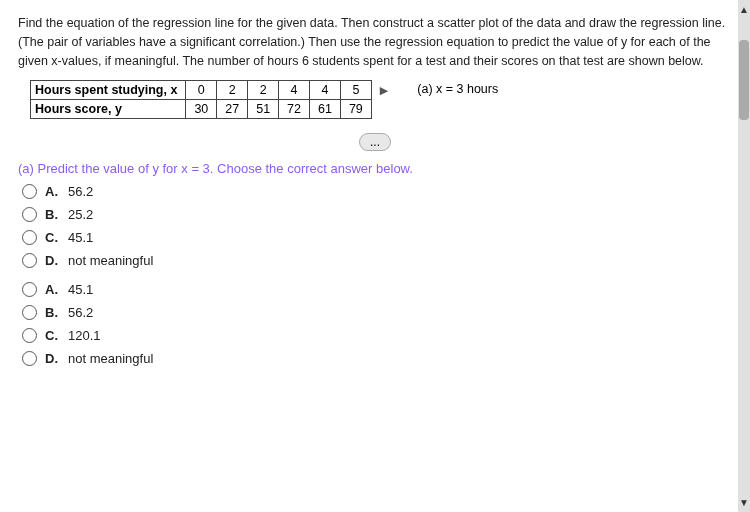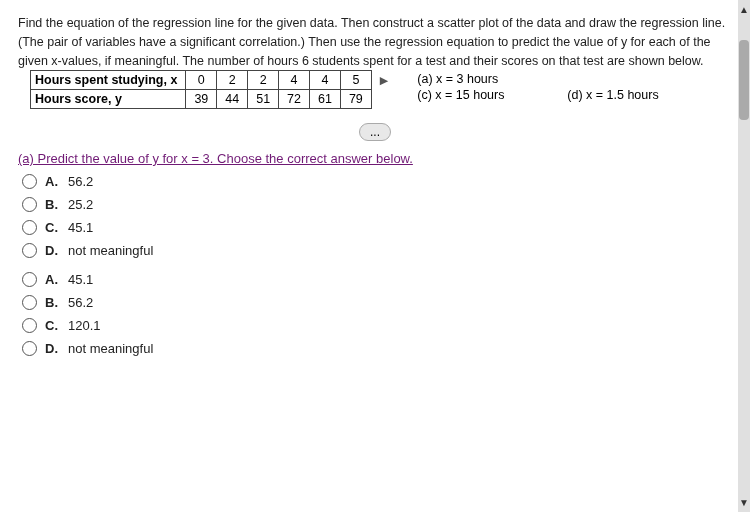--- a/index.html
+++ b/index.html
@@ -15,20 +15,21 @@
       background: #ffffff;
       width: 750px;
       min-height: 512px;
       padding: 14px 18px 14px 18px;
       position: relative;
     }
     .problem-text {
       font-size: 12.5px;
       line-height: 1.5;
       color: #222;
+      margin-bottom: 10px;
     }
     .data-table {
       border-collapse: collapse;
       margin-bottom: 8px;
       font-size: 12.5px;
     }
     .data-table td, .data-table th {
       border: 1px solid #444;
       padding: 2px 8px;
       text-align: center;
@@ -48,44 +49,43 @@
     }
     .side-options {
       font-size: 12.5px;
       display: flex;
       flex-direction: column;
       gap: 2px;
       margin-top: 2px;
     }
     .side-options-row {
       display: flex;
-      gap: 30px;
+      gap: 62px;
     }
     .side-option {
       min-width: 120px;
     }
     .divider-row {
       display: flex;
       justify-content: center;
       margin: 6px 0 10px 0;
     }
     .dots-btn {
       background: #e8e8e8;
       border: 1px solid #aaa;
       border-radius: 10px;
       padding: 1px 10px;
       font-size: 12px;
       cursor: pointer;
     }
     .section-title {
       font-size: 13px;
-      color: #701a75;
+      color: #8b5cf6;
       margin-bottom: 8px;
       margin-top: 2px;
-      text-decoration: underline;
     }
     .options-list {
       list-style: none;
       margin-bottom: 14px;
       margin-left: 4px;
     }
     .options-list li {
       display: flex;
       align-items: center;
       gap: 8px;
@@ -159,39 +159,35 @@
           <td>0</td>
           <td>2</td>
           <td>2</td>
           <td>4</td>
           <td>4</td>
           <td>5</td>
           <td style="border:none; font-size:11px; color:#555;">▶</td>
         </tr>
         <tr>
           <td class="row-header">Hours score, y</td>
-          <td>39</td>
-          <td>44</td>
+          <td>30</td>
+          <td>27</td>
           <td>51</td>
           <td>72</td>
           <td>61</td>
           <td>79</td>
           <td style="border:none;"></td>
         </tr>
       </tbody>
     </table>
 
     <div class="side-options">
       <div class="side-options-row">
         <span class="side-option">(a) x = 3 hours</span>
       </div>
-      <div class="side-options-row">
-        <span class="side-option">(c) x = 15 hours</span>
-        <span class="side-option">(d) x = 1.5 hours</span>
-      </div>
     </div>
   </div>
 
   <div class="divider-row">
     <button class="dots-btn">...</button>
   </div>
 
   <p class="section-title">(a) Predict the value of y for x = 3. Choose the correct answer below.</p>
   <ul class="options-list">
     <li>

